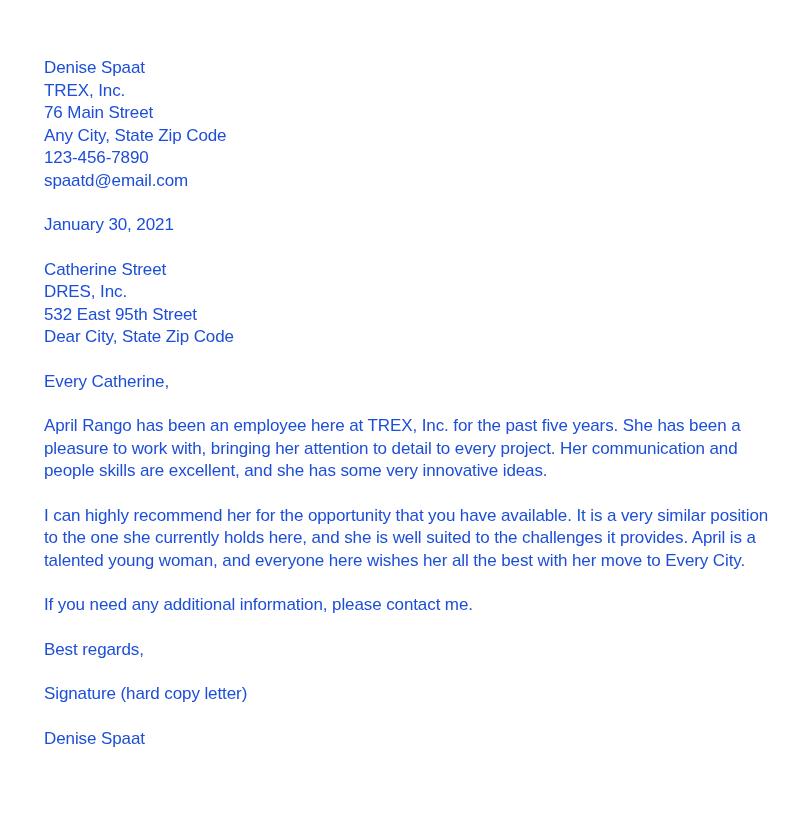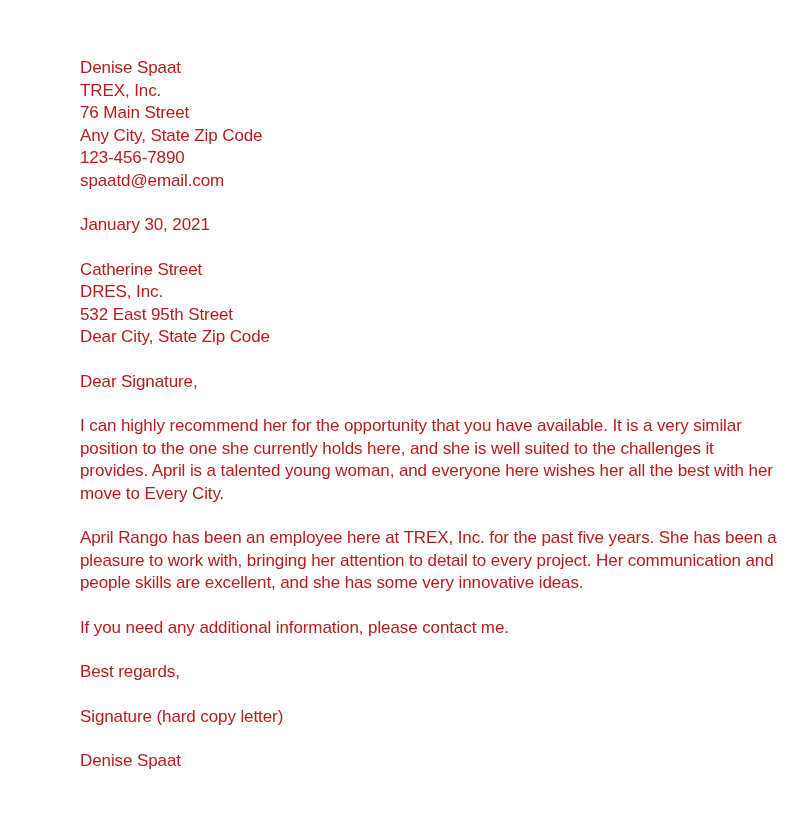--- a/index.html
+++ b/index.html
@@ -11,22 +11,22 @@
     width: 800px;
     height: 835px;
     overflow: hidden;
     font-family: "Liberation Sans", sans-serif;
   }
   .page {
     box-sizing: border-box;
     width: 800px;
     height: 835px;
     background: #ffffff;
-    padding: 57px 22px 40px 80px;
-    color: #b91c1c;
+    padding: 57px 22px 40px 44px;
+    color: #1d4ed8;
     font-size: 17px;
     line-height: 22.5px;
     letter-spacing: -0.1px;
   }
   .block {
     margin: 0 0 22px 0;
   }
   .block:last-child {
     margin-bottom: 0;
   }
@@ -55,25 +55,25 @@
 
   <div class="block">January 30, 2021</div>
 
   <div class="block">
     <span class="line">Catherine Street</span>
     <span class="line">DRES, Inc.</span>
     <span class="line">532 East 95th Street</span>
     <span class="line">Dear City, State Zip Code</span>
   </div>
 
-  <div class="block">Dear Signature,</div>
+  <div class="block">Every Catherine,</div>
+
+  <p class="block">April Rango has been an employee here at TREX, Inc. for the past five years. She has been a pleasure to work with, bringing her attention to detail to every project. Her communication and people skills are excellent, and she has some very innovative ideas.</p>
 
   <p class="block">I can highly recommend her for the opportunity that you have available. It is a very similar position to the one she currently holds here, and she is well suited to the challenges it provides. April is a talented young woman, and everyone here wishes her all the best with her move to Every City.</p>
-
-  <p class="block">April Rango has been an employee here at TREX, Inc. for the past five years. She has been a pleasure to work with, bringing her attention to detail to every project. Her communication and people skills are excellent, and she has some very innovative ideas.</p>
 
   <p class="block">If you need any additional information, please contact me.</p>
 
   <div class="block">Best regards,</div>
 
   <div class="block"><span class="sig-italic">Signature</span><span> (hard copy letter)</span></div>
 
   <div class="block">Denise Spaat</div>
 
 </div>

